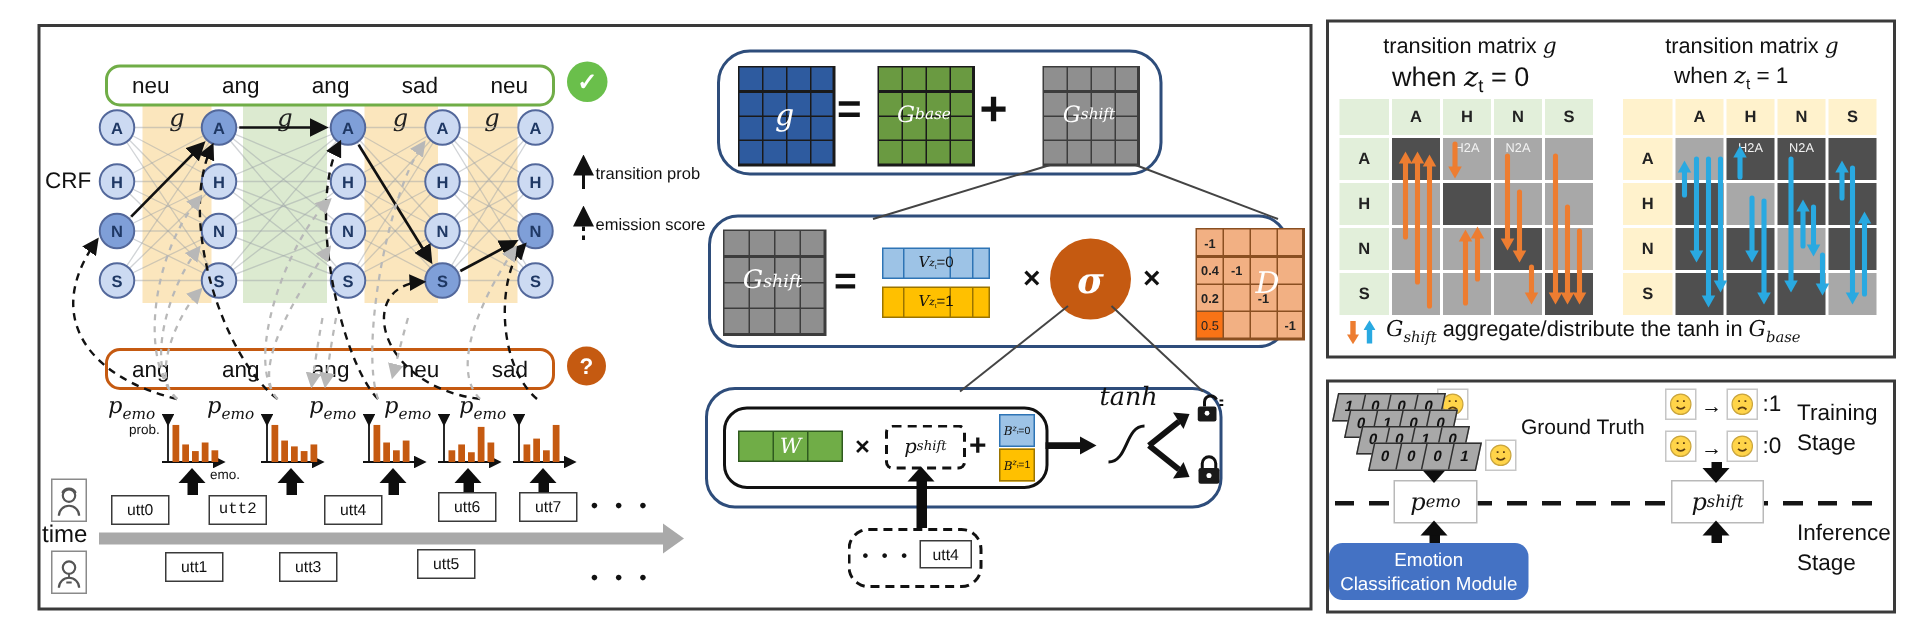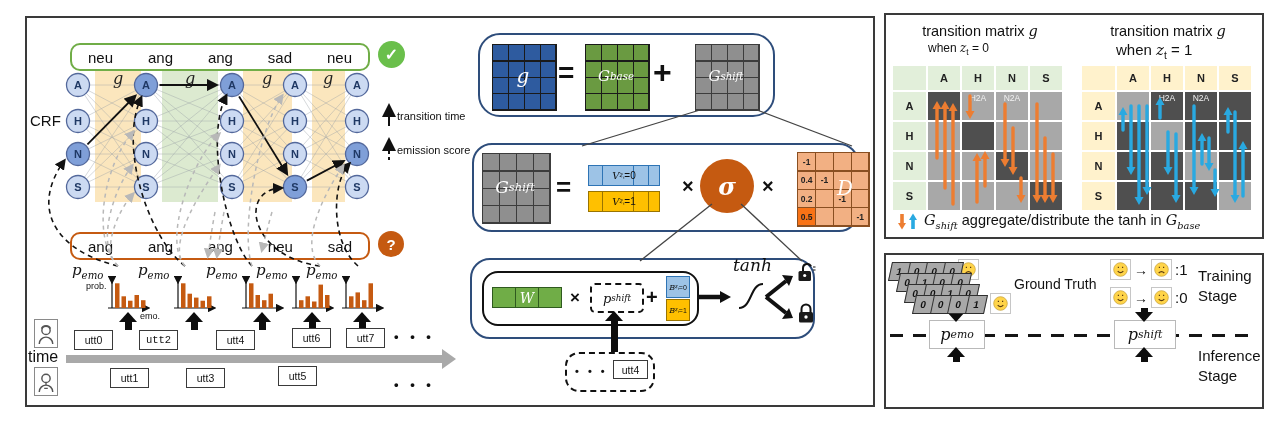--- a/index.html
+++ b/index.html
@@ -242,21 +242,21 @@
 
   <div class="seq" id="seq-orange" style="left:70px;top:232px;width:264px;height:24px;border:2px solid #c55a11">
       <span>ang</span>
       <span>ang</span>
       <span>ang</span>
       <span>neu</span>
       <span>sad</span>
     </div>
   <div class="circ" style="left:378px;top:231px;width:26px;height:26px;background:#c55a11;font-size:15px">?</div>
 
-  <div class="lbl" style="left:397px;top:110px;font-size:11px">transition time</div>
+  <div class="lbl" style="left:397px;top:110px;font-size:11px">transition prob</div>
   <div class="lbl" style="left:397px;top:144px;font-size:11px">emission score</div>
 
   <div class="lbl" style="left:86px;top:281px;font-size:9px">prob.</div>
   <div class="lbl" style="left:140px;top:311px;font-size:9px">emo.</div>
 
   <div class="lbl" style="left:28px;top:348px;font-size:16px">time</div>
   <div class="dots" style="left:394px;top:329px">• • •</div>
   <div class="dots" style="left:394px;top:377px">• • •</div>
 
   <div class="iconbox" style="left:34px;top:319px;width:22px;height:27px">
@@ -352,21 +352,21 @@
   </div>
 
   <div class="abs" style="left:565px;top:352px;width:86px;height:36px;border:2.5px dashed #111;border-radius:14px;z-index:2">
     <span class="dots" style="left:8px;top:11px;font-size:11px;letter-spacing:3px">• • •</span>
     <span class="bubble" style="left:46px;top:6px;width:33px;height:17px">utt4</span>
   </div>
 
   <div class="lbl ctr" style="left:900px;top:23px;width:160px;font-size:14.5px">
     <span>transition matrix</span>&nbsp;<i class="math">g</i>
   </div>
-  <div class="lbl" style="left:928px;top:41px;font-size:12px">
+  <div class="lbl" style="left:928px;top:41px;font-size:18px">
     <span>when</span> <i class="math">z</i><sub class="sub1">t</sub> <span>= 0</span>
   </div>
   <div class="lbl ctr" style="left:1088px;top:23px;width:160px;font-size:14.5px">
     <span>transition matrix</span>&nbsp;<i class="math">g</i>
   </div>
   <div class="lbl" style="left:1116px;top:41px;font-size:15px">
     <span>when</span> <i class="math">z</i><sub class="sub1">t</sub> <span>= 1</span>
   </div>
 
   <div class="lbl" style="left:898px;top:212px;font-size:14.5px;display:flex;align-items:center;gap:3px">
@@ -390,20 +390,21 @@
 
   <div class="pbox" style="left:929px;top:320px;width:54px;height:27px;font-size:16px">
     <i class="math">p</i>
       <sub class="sub1 math">emo</sub>
   </div>
   <div class="pbox" style="left:1114px;top:320px;width:60px;height:27px;font-size:16px">
     <i class="math">p</i>
       <sub class="sub1 math">shift</sub>
   </div>
 
+  <div class="module" style="left:886px;top:362px;width:133px;height:38px;background:#4472c4">Emotion Classification Module</div>
 
   <div class="lbl" id="pair1" style="left:1110px;top:259px;display:flex;align-items:center;gap:3px;font-size:14px">
       <span class="facebox">
         <svg width="15" height="15" viewBox="0 0 15 15">
           <circle cx="7.5" cy="7.5" r="6.8" fill="#ffd449" stroke="#caa53d" stroke-width="0.8"></circle>
           <line x1="4.8" y1="5.4" x2="6" y2="5.4" stroke="#5b3c11" stroke-width="1.1"></line>
           <line x1="9" y1="5.4" x2="10.2" y2="5.4" stroke="#5b3c11" stroke-width="1.1"></line>
           <path d="M4.7 9.2 Q7.5 12 10.3 9.2" fill="none" stroke="#5b3c11" stroke-width="1.2"></path>
         </svg>
       </span>
@@ -675,21 +676,21 @@
       <div style="background: rgb(242, 176, 131); display: flex; align-items: center; justify-content: center; font-size: 8.5px; font-weight: 600; color: rgb(34, 34, 34);"></div>
       <div style="background: rgb(242, 176, 131); display: flex; align-items: center; justify-content: center; font-size: 8.5px; font-weight: 600; color: rgb(34, 34, 34);"></div>
       <div style="background: rgb(242, 176, 131); display: flex; align-items: center; justify-content: center; font-size: 8.5px; font-weight: 600; color: rgb(34, 34, 34);">0.4</div>
       <div style="background: rgb(242, 176, 131); display: flex; align-items: center; justify-content: center; font-size: 8.5px; font-weight: 600; color: rgb(34, 34, 34);">-1</div>
       <div style="background: rgb(242, 176, 131); display: flex; align-items: center; justify-content: center; font-size: 8.5px; font-weight: 600; color: rgb(34, 34, 34);"></div>
       <div style="background: rgb(242, 176, 131); display: flex; align-items: center; justify-content: center; font-size: 8.5px; font-weight: 600; color: rgb(34, 34, 34);"></div>
       <div style="background: rgb(242, 176, 131); display: flex; align-items: center; justify-content: center; font-size: 8.5px; font-weight: 600; color: rgb(34, 34, 34);">0.2</div>
       <div style="background: rgb(242, 176, 131); display: flex; align-items: center; justify-content: center; font-size: 8.5px; font-weight: 600; color: rgb(34, 34, 34);"></div>
       <div style="background: rgb(242, 176, 131); display: flex; align-items: center; justify-content: center; font-size: 8.5px; font-weight: 600; color: rgb(34, 34, 34);">-1</div>
       <div style="background: rgb(242, 176, 131); display: flex; align-items: center; justify-content: center; font-size: 8.5px; font-weight: 600; color: rgb(34, 34, 34);"></div>
-      <div style="background: #f97316; display: flex; align-items: center; justify-content: center; font-size: 8.5px; font-weight: 700; color: rgb(34, 34, 34);">0.5</div>
+      <div style="background: #f97316; display: flex; align-items: center; justify-content: center; font-size: 8.5px; font-weight: 400; color: rgb(34, 34, 34);">0.5</div>
       <div style="background: rgb(242, 176, 131); display: flex; align-items: center; justify-content: center; font-size: 8.5px; font-weight: 600; color: rgb(34, 34, 34);"></div>
       <div style="background: rgb(242, 176, 131); display: flex; align-items: center; justify-content: center; font-size: 8.5px; font-weight: 600; color: rgb(34, 34, 34);"></div>
       <div style="background: rgb(242, 176, 131); display: flex; align-items: center; justify-content: center; font-size: 8.5px; font-weight: 600; color: rgb(34, 34, 34);">-1</div>
     </div>
     <div class="glabel" style="position: absolute; left: 810px; top: 152px; width: 70px; height: 72px; font-size: 20px;">
       <span>D</span>
     </div>
     <div class="tmgrid" style="position: absolute; left: 893px; top: 66px; grid-template-columns: 33px repeat(4, 32px); grid-template-rows: 24px repeat(4, 28px);">
       <div style="background: rgb(226, 239, 218);"></div>
       <div class="tmh" style="background: rgb(226, 239, 218);">A</div>

